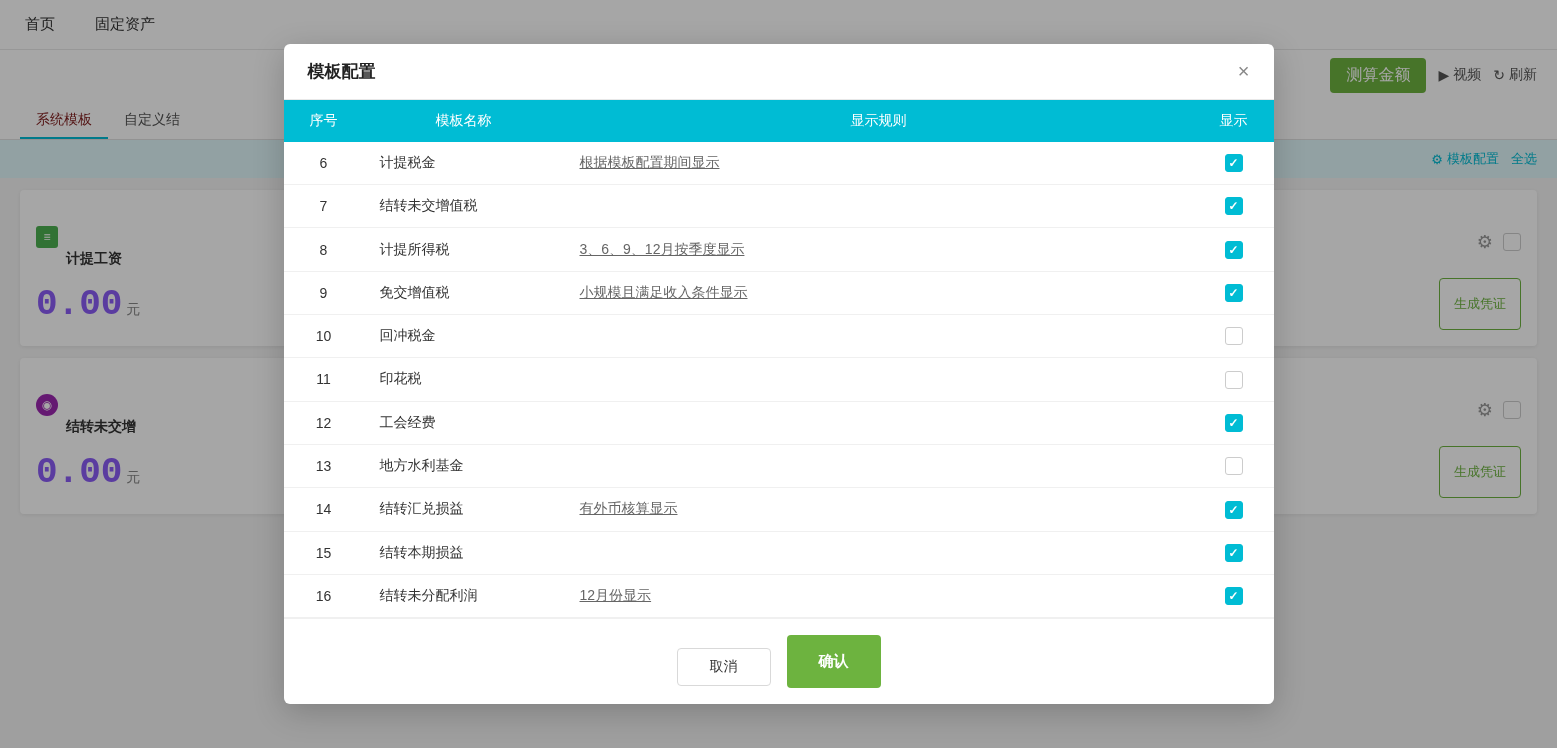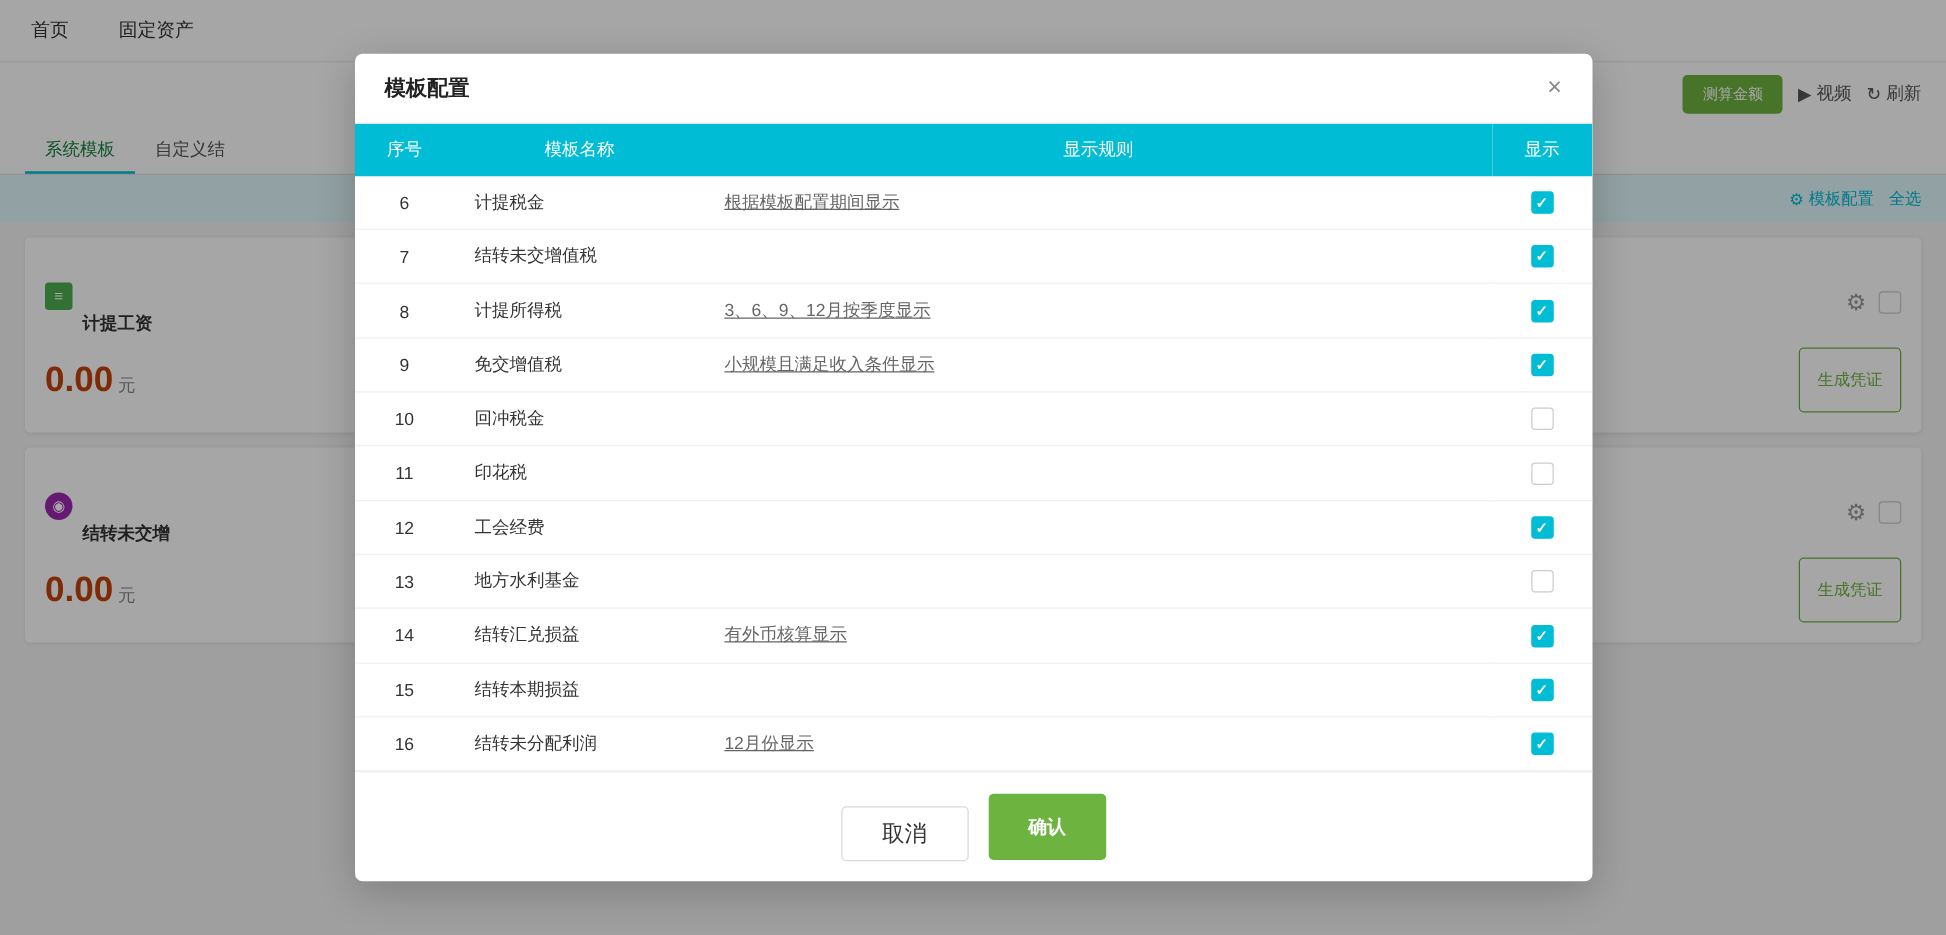--- a/index.html
+++ b/index.html
@@ -49,21 +49,21 @@
       padding: 0 20px;
       gap: 12px;
     }
     .btn-calc {
       background: #6db33f;
       color: #fff;
       border: none;
       padding: 7px 16px;
       border-radius: 4px;
       cursor: pointer;
-      font-size: 12px;
+      font-size: 16px;
     }
     .btn-video, .btn-refresh {
       color: #555;
       background: none;
       border: none;
       cursor: pointer;
       font-size: 14px;
       display: flex;
       align-items: center;
       gap: 4px;
@@ -79,21 +79,21 @@
       border-bottom: 1px solid #e0e0e0;
     }
     .tab {
       padding: 8px 16px;
       cursor: pointer;
       font-size: 14px;
       color: #555;
       border-bottom: 2px solid transparent;
     }
     .tab.active {
-      color: #15803d;
+      color: #7f1d1d;
       border-bottom: 2px solid #00bcd4;
     }
 
     
     .config-bar {
       background: #e0f7fa;
       height: 38px;
       display: flex;
       align-items: center;
       justify-content: flex-end;
@@ -137,21 +137,21 @@
       width: 22px; height: 22px;
       background: #9c27b0;
       border-radius: 50%;
       display: inline-flex;
       align-items: center;
       justify-content: center;
       color: #fff;
       font-size: 12px;
     }
     .card-title { font-size: 14px; font-weight: bold; color: #333; margin-top: 44px; }
-    .amount { font-size: 28px; font-weight: bold; color: #c2410c; }
+    .amount { font-size: 36px; font-weight: bold; color: #8b5cf6; font-family: Liberation Mono, monospace; }
     .gear-icon {
       color: #999;
       cursor: pointer;
       font-size: 18px;
     }
     .btn-generate {
       border: 1px solid #6db33f;
       color: #6db33f;
       background: #fff;
       padding: 16px 14px;
@@ -291,21 +291,21 @@
       align-items: center;
       gap: 16px;
       padding: 16px 24px;
       border-top: 1px solid #f0f0f0;
     }
     .btn-cancel {
       padding: 9px 32px;
       border: 1px solid #d9d9d9;
       background: #fff;
       border-radius: 4px;
-      font-size: 18px;
+      font-size: 14px;
       color: #333;
       cursor: pointer;
       margin-top: 11px;
     }
     .btn-confirm {
       padding: 17px 32px;
       background: #6db33f;
       border: none;
       border-radius: 4px;
       font-size: 15px;

